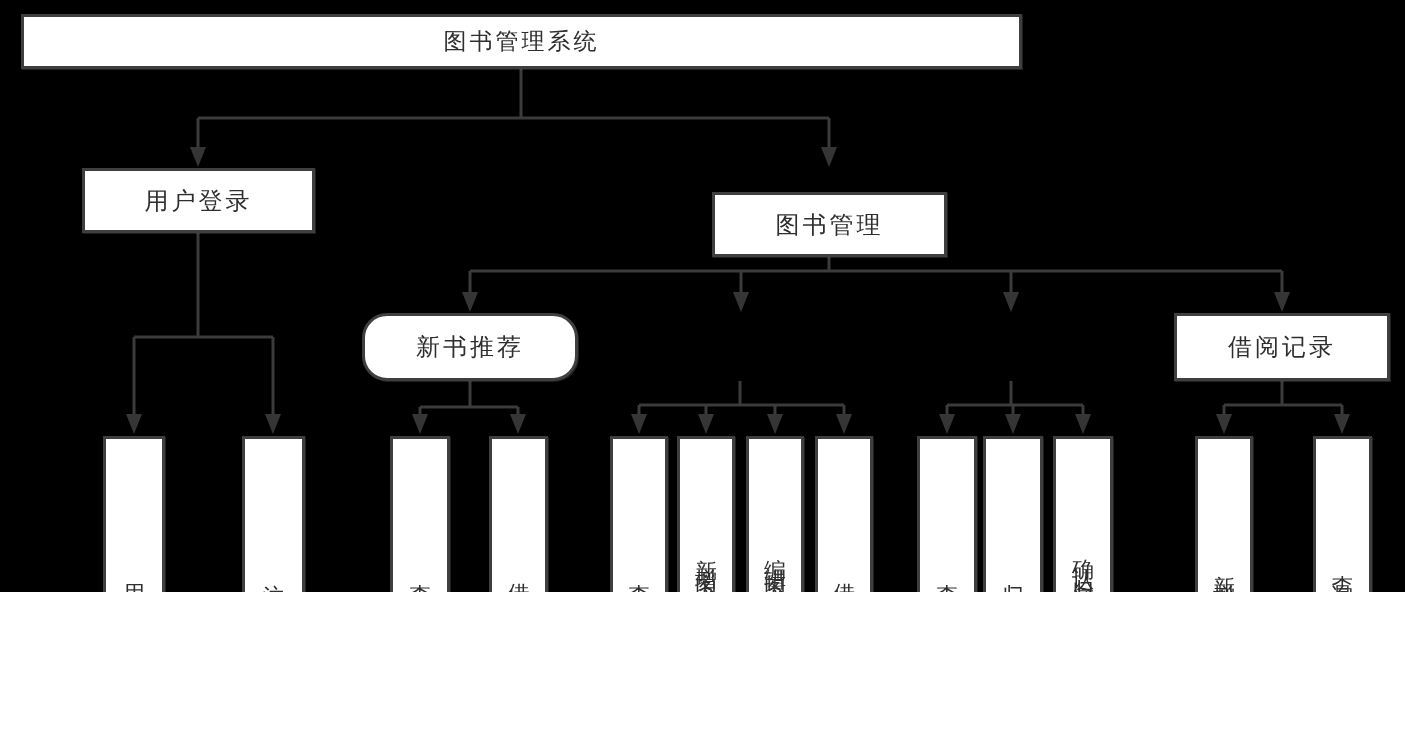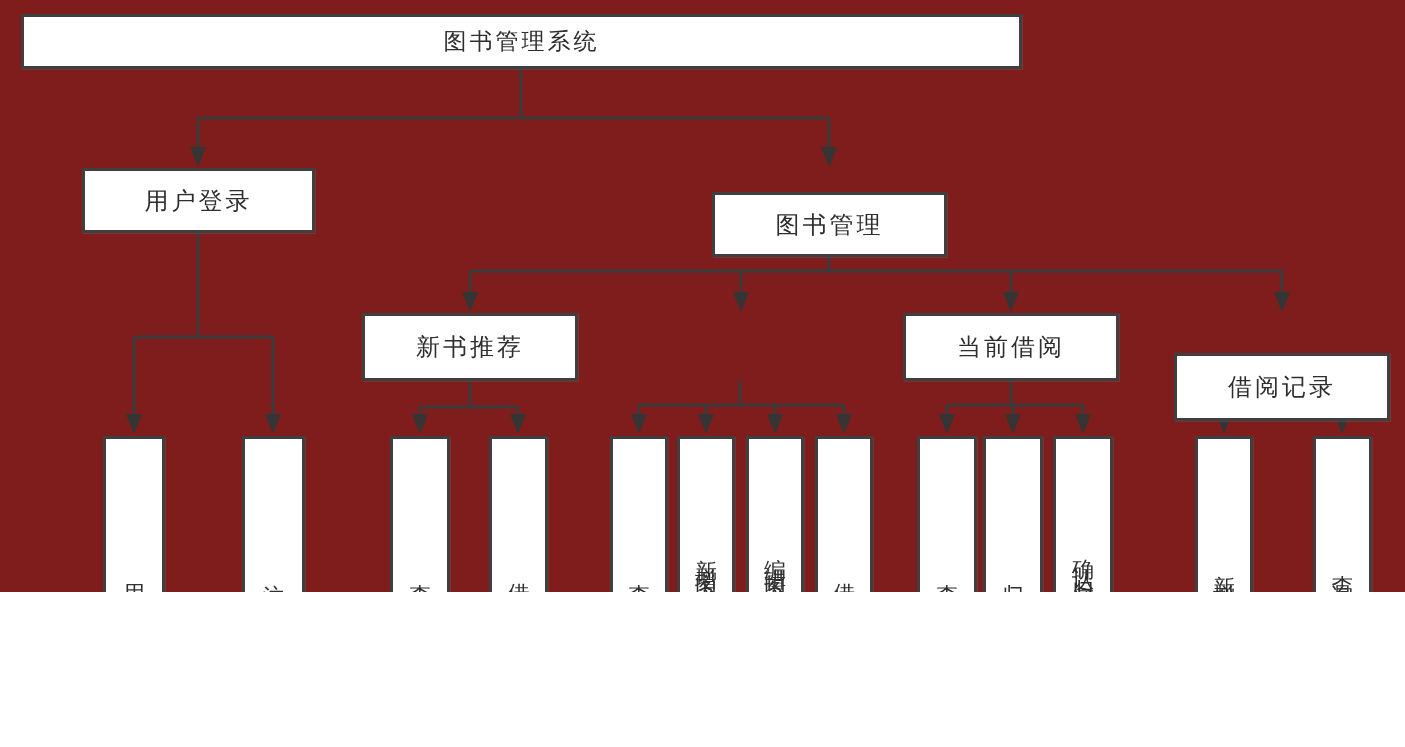--- a/index.html
+++ b/index.html
@@ -5,21 +5,21 @@
   html, body {
     margin: 0;
     padding: 0;
     background: #ffffff;
     font-family: "Liberation Sans", "DejaVu Sans", sans-serif;
   }
   #stage {
     position: relative;
     width: 1405px;
     height: 592px;
-    background: #7f1d1d;
+    background: #000000;
     overflow: hidden;
   }
   .box {
     position: absolute;
     box-sizing: border-box;
     border: 3px solid #3f3f3f;
     background: #ffffff;
     display: flex;
     align-items: center;
     justify-content: center;
@@ -116,27 +116,24 @@
     <span class="root-label">图书管理系统</span>
   </div>
 
   <div class="box" style="left:82px; top:168px; width:233px; height:65px;">
     <span class="h-label">用户登录</span>
   </div>
   <div class="box" style="left:712px; top:168px; width:235px; height:65px;margin-top:24px;">
     <span class="h-label">图书管理</span>
   </div>
 
-  <div class="box" style="left:362px; top:313px; width:216px; height:68px;">
+  <div class="box" style="left:362px; top:313px; width:216px; height:68px;border-radius:25px;">
     <span class="h-label">新书推荐</span>
   </div>
-  <div class="box" style="left:903px; top:313px; width:216px; height:68px;">
-    <span class="h-label">当前借阅</span>
-  </div>
-  <div class="box" style="left:1174px; top:313px; width:216px; height:68px;margin-top:40px;">
+  <div class="box" style="left:1174px; top:313px; width:216px; height:68px;">
     <span class="h-label">借阅记录</span>
   </div>
 
   <div class="box" style="left:103px; top:436px; width:62px; height:300px;">
     <span class="v-label">用户登录</span>
   </div>
   <div class="box" style="left:242px; top:436px; width:63px; height:300px;">
     <span class="v-label">注销登录</span>
   </div>
 

